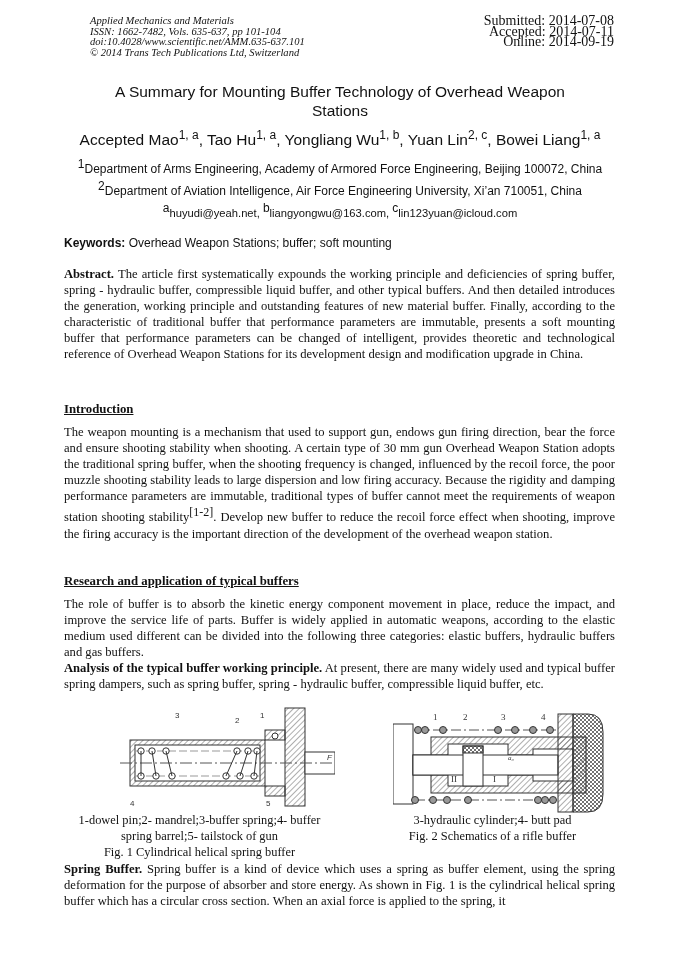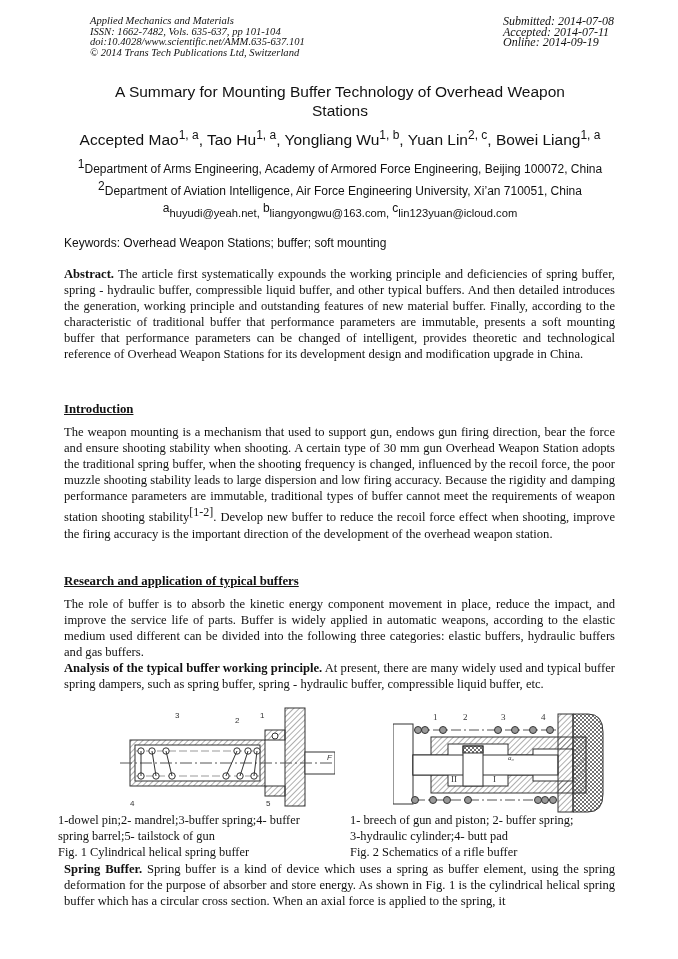--- a/index.html
+++ b/index.html
@@ -1,29 +1,29 @@
 <!DOCTYPE html>
 <html><head>
 <meta charset="utf-8">
 <style>
   html, body { margin:0; padding:0; background:#fff; }
   body { width:678px; height:959px; position:relative; overflow:hidden; color:#111; font-family:"Liberation Serif", serif; }
   .hdr-left { position:absolute; left:62px; top:16px; font-style:italic; font-size:10.6px; line-height:10.6px;margin-left:28px; }
-  .hdr-right { position:absolute; right:64px; top:16px; font-style:italic; font-size:12px; line-height:10.6px; }
+  .hdr-right { position:absolute; right:64px; top:16px; font-size:14px; line-height:10.6px; text-align:right; }
   .title { position:absolute; left:40px; width:600px; top:82px; text-align:center; font-family:"Liberation Sans", sans-serif; font-weight:normal; font-size:15.5px; line-height:19px; }
   .authors { position:absolute; left:40px; width:600px; top:128px; text-align:center; font-family:"Liberation Sans", sans-serif; font-size:15.5px; }
   .authors sup, .aff sup { font-size:12px; }
   .aff { position:absolute; left:40px; width:600px; text-align:center; font-family:"Liberation Sans", sans-serif; font-size:12px; }
   .aff1 { top:157px; } .aff2 { top:179px; } .aff3 { top:201px; font-size:11.2px; }
   .kw { position:absolute; left:64px; top:236px; font-family:"Liberation Sans", sans-serif; font-size:12px; }
-  .kw b { font-weight:normal; }
+  .kw b { font-weight:bold; }
   .para { position:absolute; left:64px; width:551px; font-size:12.6px; line-height:16.1px; text-align:justify; }
   .h { position:absolute; left:64px; font-weight:bold; font-size:12.8px;text-decoration:underline; }
   .fig { position:absolute; }
-  .cap { position:absolute; font-size:12.4px; line-height:16px; }
+  .cap { position:absolute; font-size:12.4px; line-height:16px; text-align:center; }
   sup.ref { font-size:12px; }
 </style>
 </head>
 <body>
 
 <div class="hdr-left">
   <div>Applied Mechanics and Materials</div>
   <div>ISSN: 1662-7482, Vols. 635-637, pp 101-104</div>
   <div>doi:10.4028/www.scientific.net/AMM.635-637.101</div>
   <div>© 2014 Trans Tech Publications Ltd, Switzerland</div>
@@ -153,18 +153,17 @@
     <text x="115" y="48" font-style="italic" font-size="7">a₀</text>
   </g>
 </svg>
 
 <div class="cap" style="left:58px;width:283px;top:812px;">
   <div>1-dowel pin;2- mandrel;3-buffer spring;4- buffer</div>
   <div>spring barrel;5- tailstock of gun</div>
   <div>Fig. 1  Cylindrical helical spring buffer</div>
 </div>
 <div class="cap" style="left:350px;width:285px;top:812px;">
-  <div>1- breech of gun and piston; 2- buffer spring;</div>
   <div>3-hydraulic cylinder;4- butt pad</div>
   <div>Fig. 2   Schematics of a rifle buffer</div>
 </div>
 
 <div class="para" style="top:861px;"><b>Spring Buffer.</b><span> Spring buffer is a kind of device which uses a spring as buffer element, using the spring deformation for the purpose of absorber and store energy. As shown in Fig. 1 is the cylindrical helical spring buffer which has a circular cross section. When an axial force is applied to the spring, it</span></div>
 
 </body></html>

